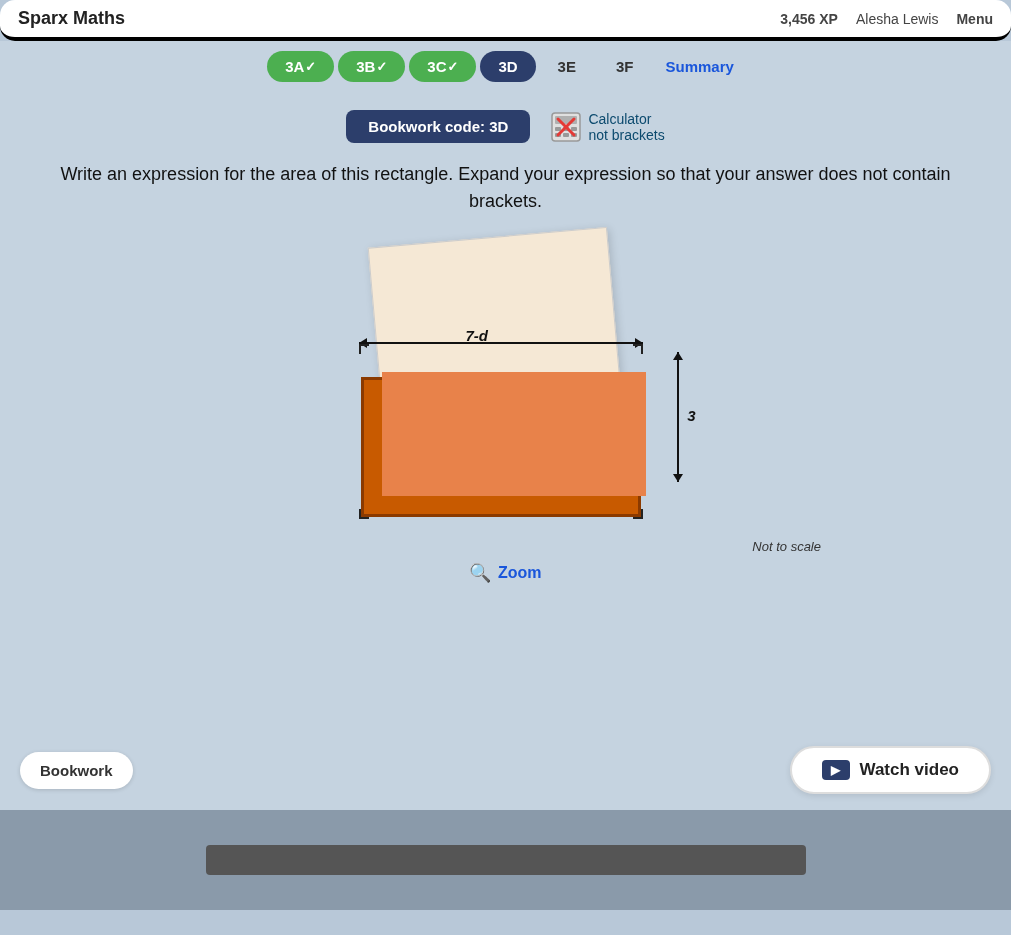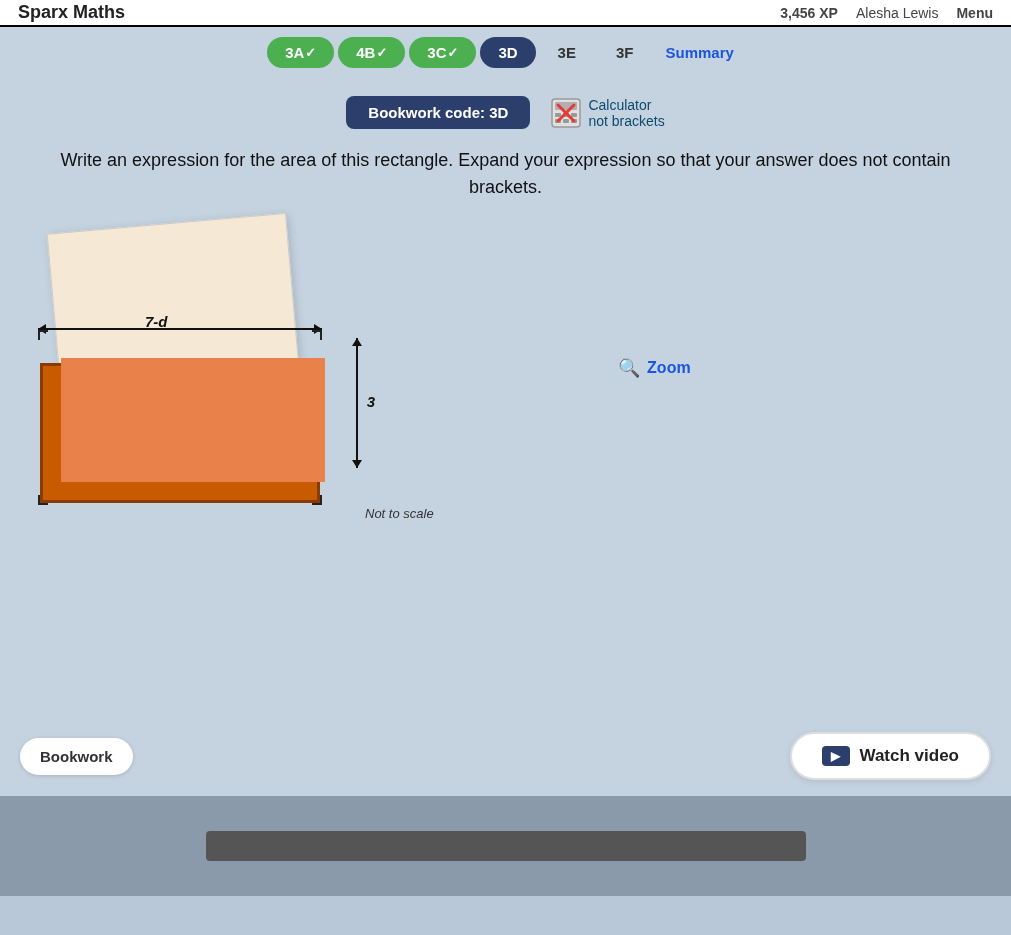--- a/index.html
+++ b/index.html
@@ -9,23 +9,24 @@
       width: 1011px;
       min-height: 935px;
       overflow-x: hidden;
     }
 
     
     .top-bar {
       display: flex;
       justify-content: space-between;
       align-items: center;
-      padding: 2px 18px;
+      padding: 8px 18px;
       background: #fff;
-      border-bottom: 2px solid #000000;
+      border-bottom: 4px solid #000000;
+      border-radius: 15px;
     }
     .top-bar-logo {
       font-weight: 700;
       font-size: 18px;
       color: #222;
     }
     .top-bar-right {
       display: flex;
       align-items: center;
       gap: 18px;
@@ -129,24 +130,23 @@
       font-size: 18px;
       font-weight: 500;
       color: #111;
       margin-bottom: 22px;
       line-height: 1.5;
     }
 
     
     .diagram-container {
       display: flex;
-      flex-direction: row;
+      flex-direction: column;
       align-items: center;
       margin-bottom: 10px;
-      gap: 25px;
     }
 
     .diagram-wrapper {
       position: relative;
       width: 310px;
       height: 290px;
       margin-bottom: 8px;
     }
 
     
@@ -386,21 +386,21 @@
     <span class="top-bar-menu">Menu</span>
   </div>
 </div>
 
 <div class="nav-tabs">
   <button class="nav-tab completed">
     <span>3A</span>
     <span class="checkmark">✓</span>
   </button>
   <button class="nav-tab completed">
-    <span>4B</span>
+    <span>3B</span>
     <span class="checkmark">✓</span>
   </button>
   <button class="nav-tab completed">
     <span>3C</span>
     <span class="checkmark">✓</span>
   </button>
   <button class="nav-tab active">
     <span>3D</span>
   </button>
   <button class="nav-tab inactive">

